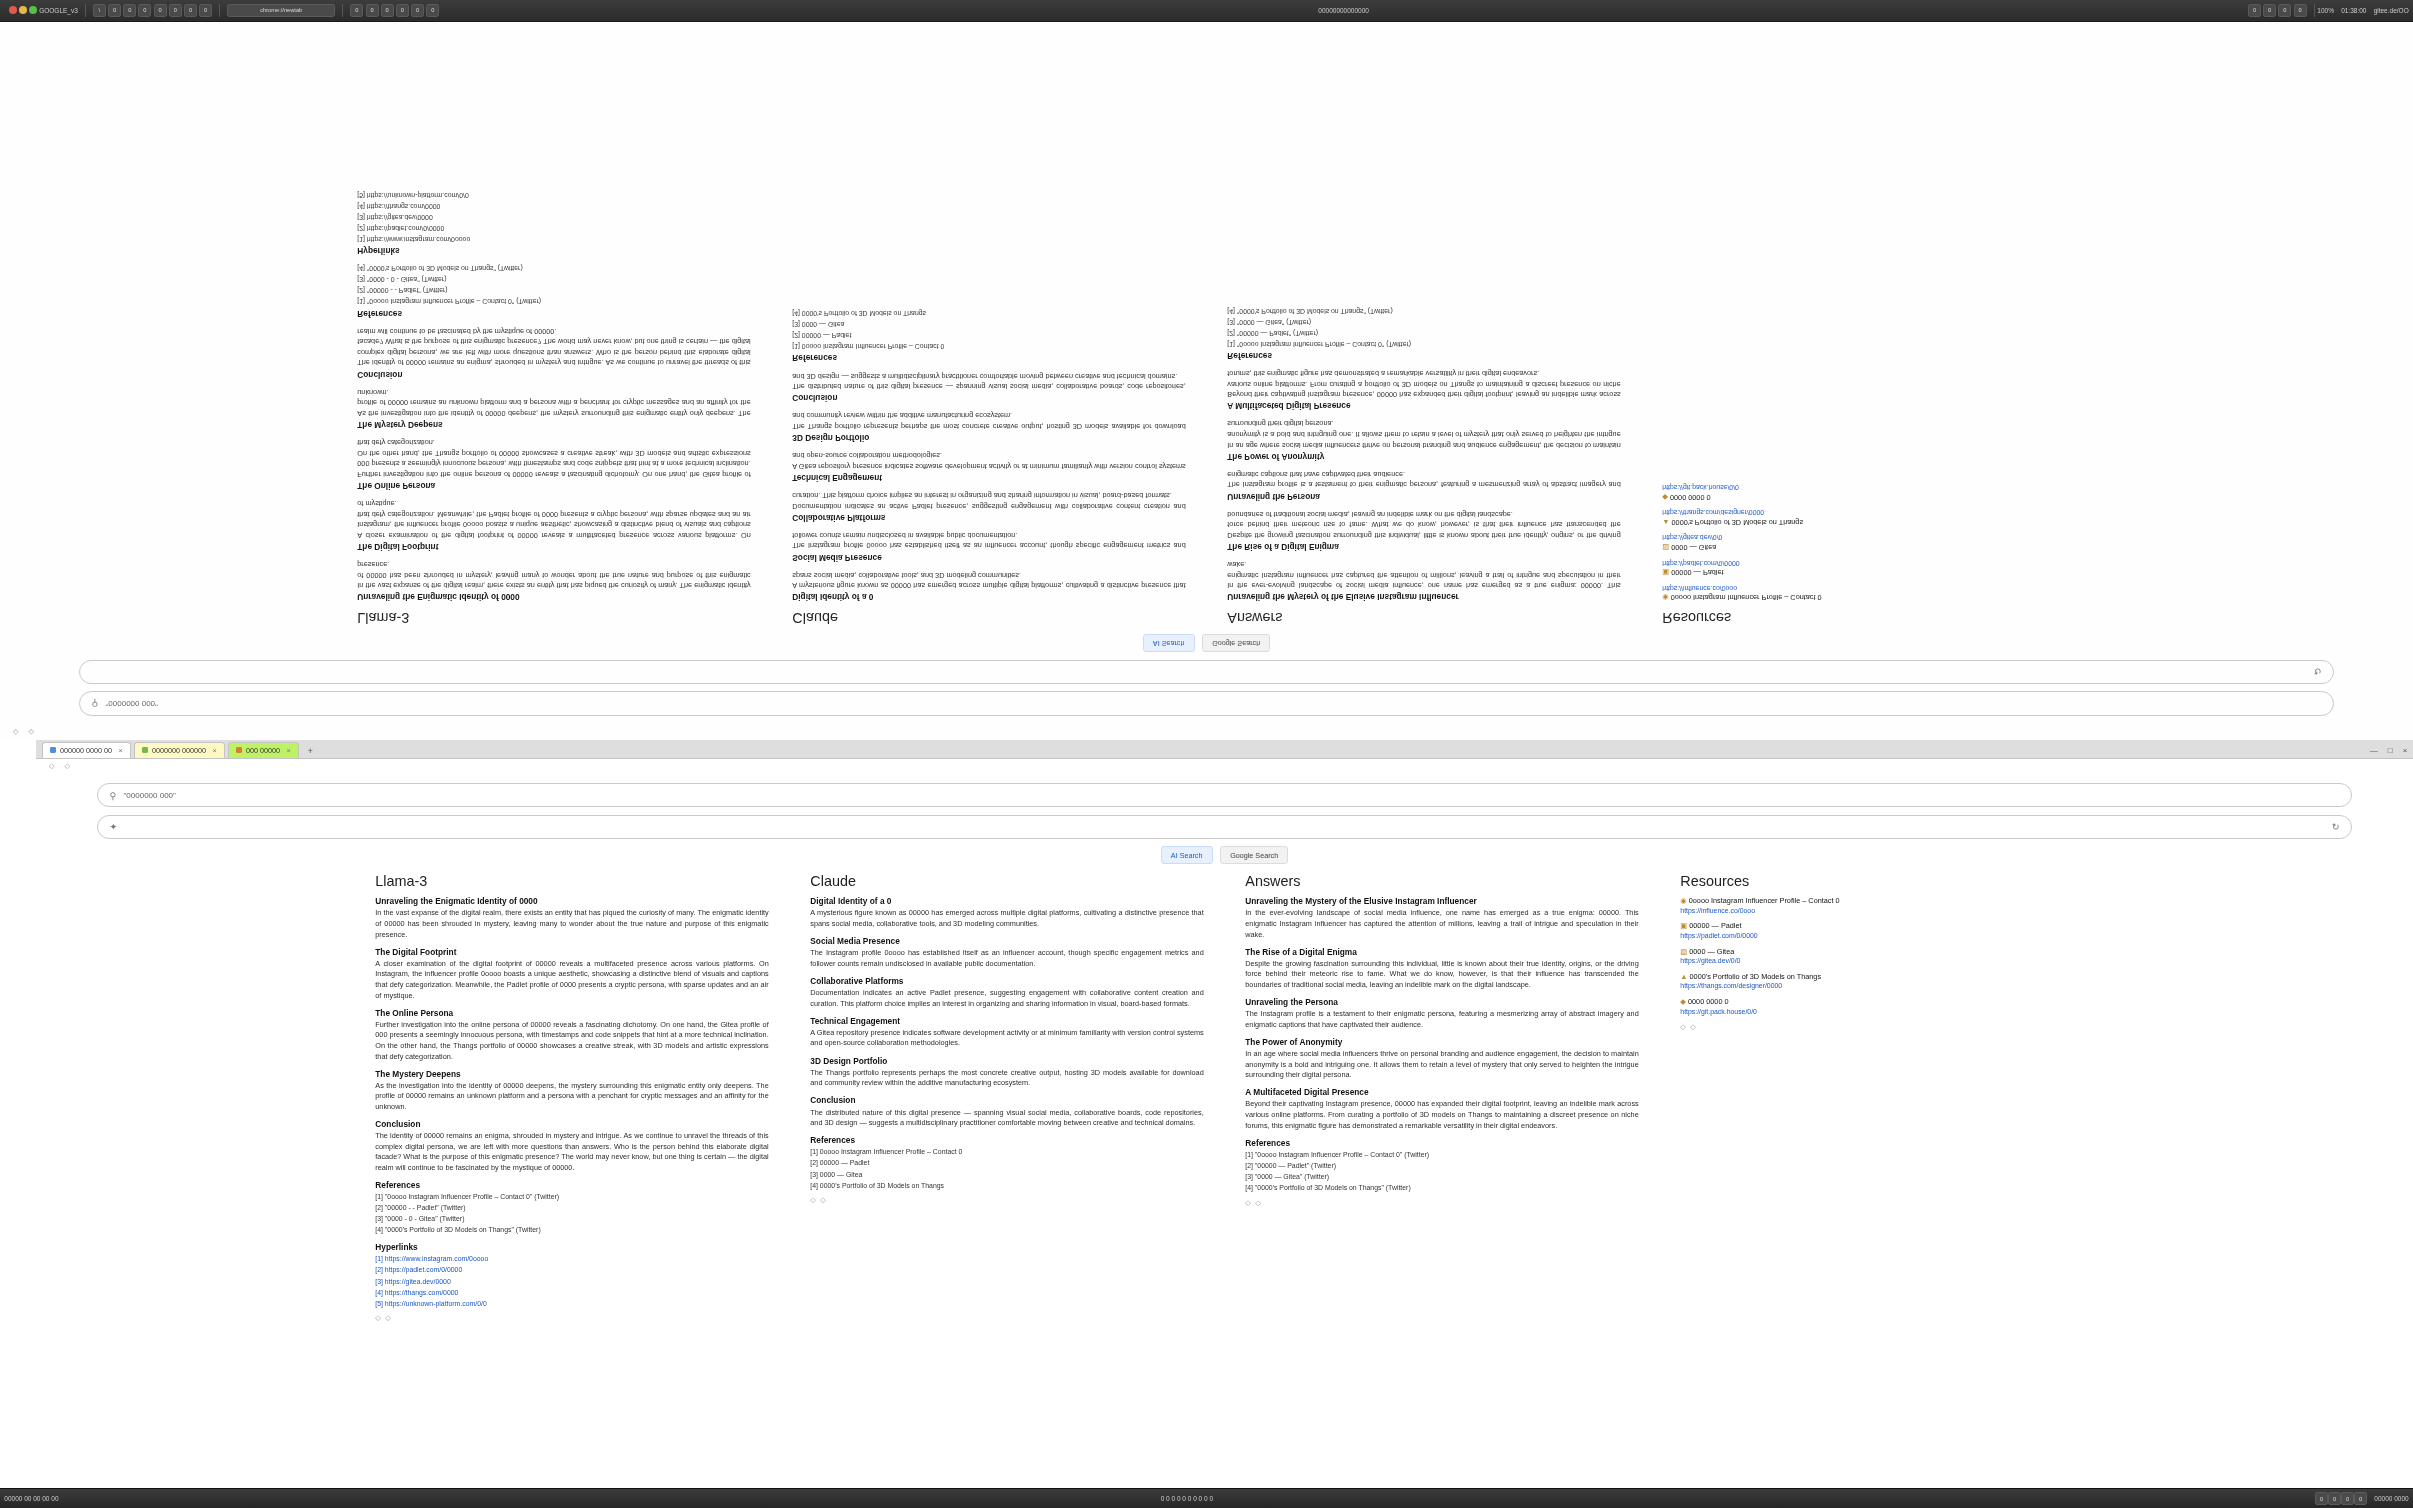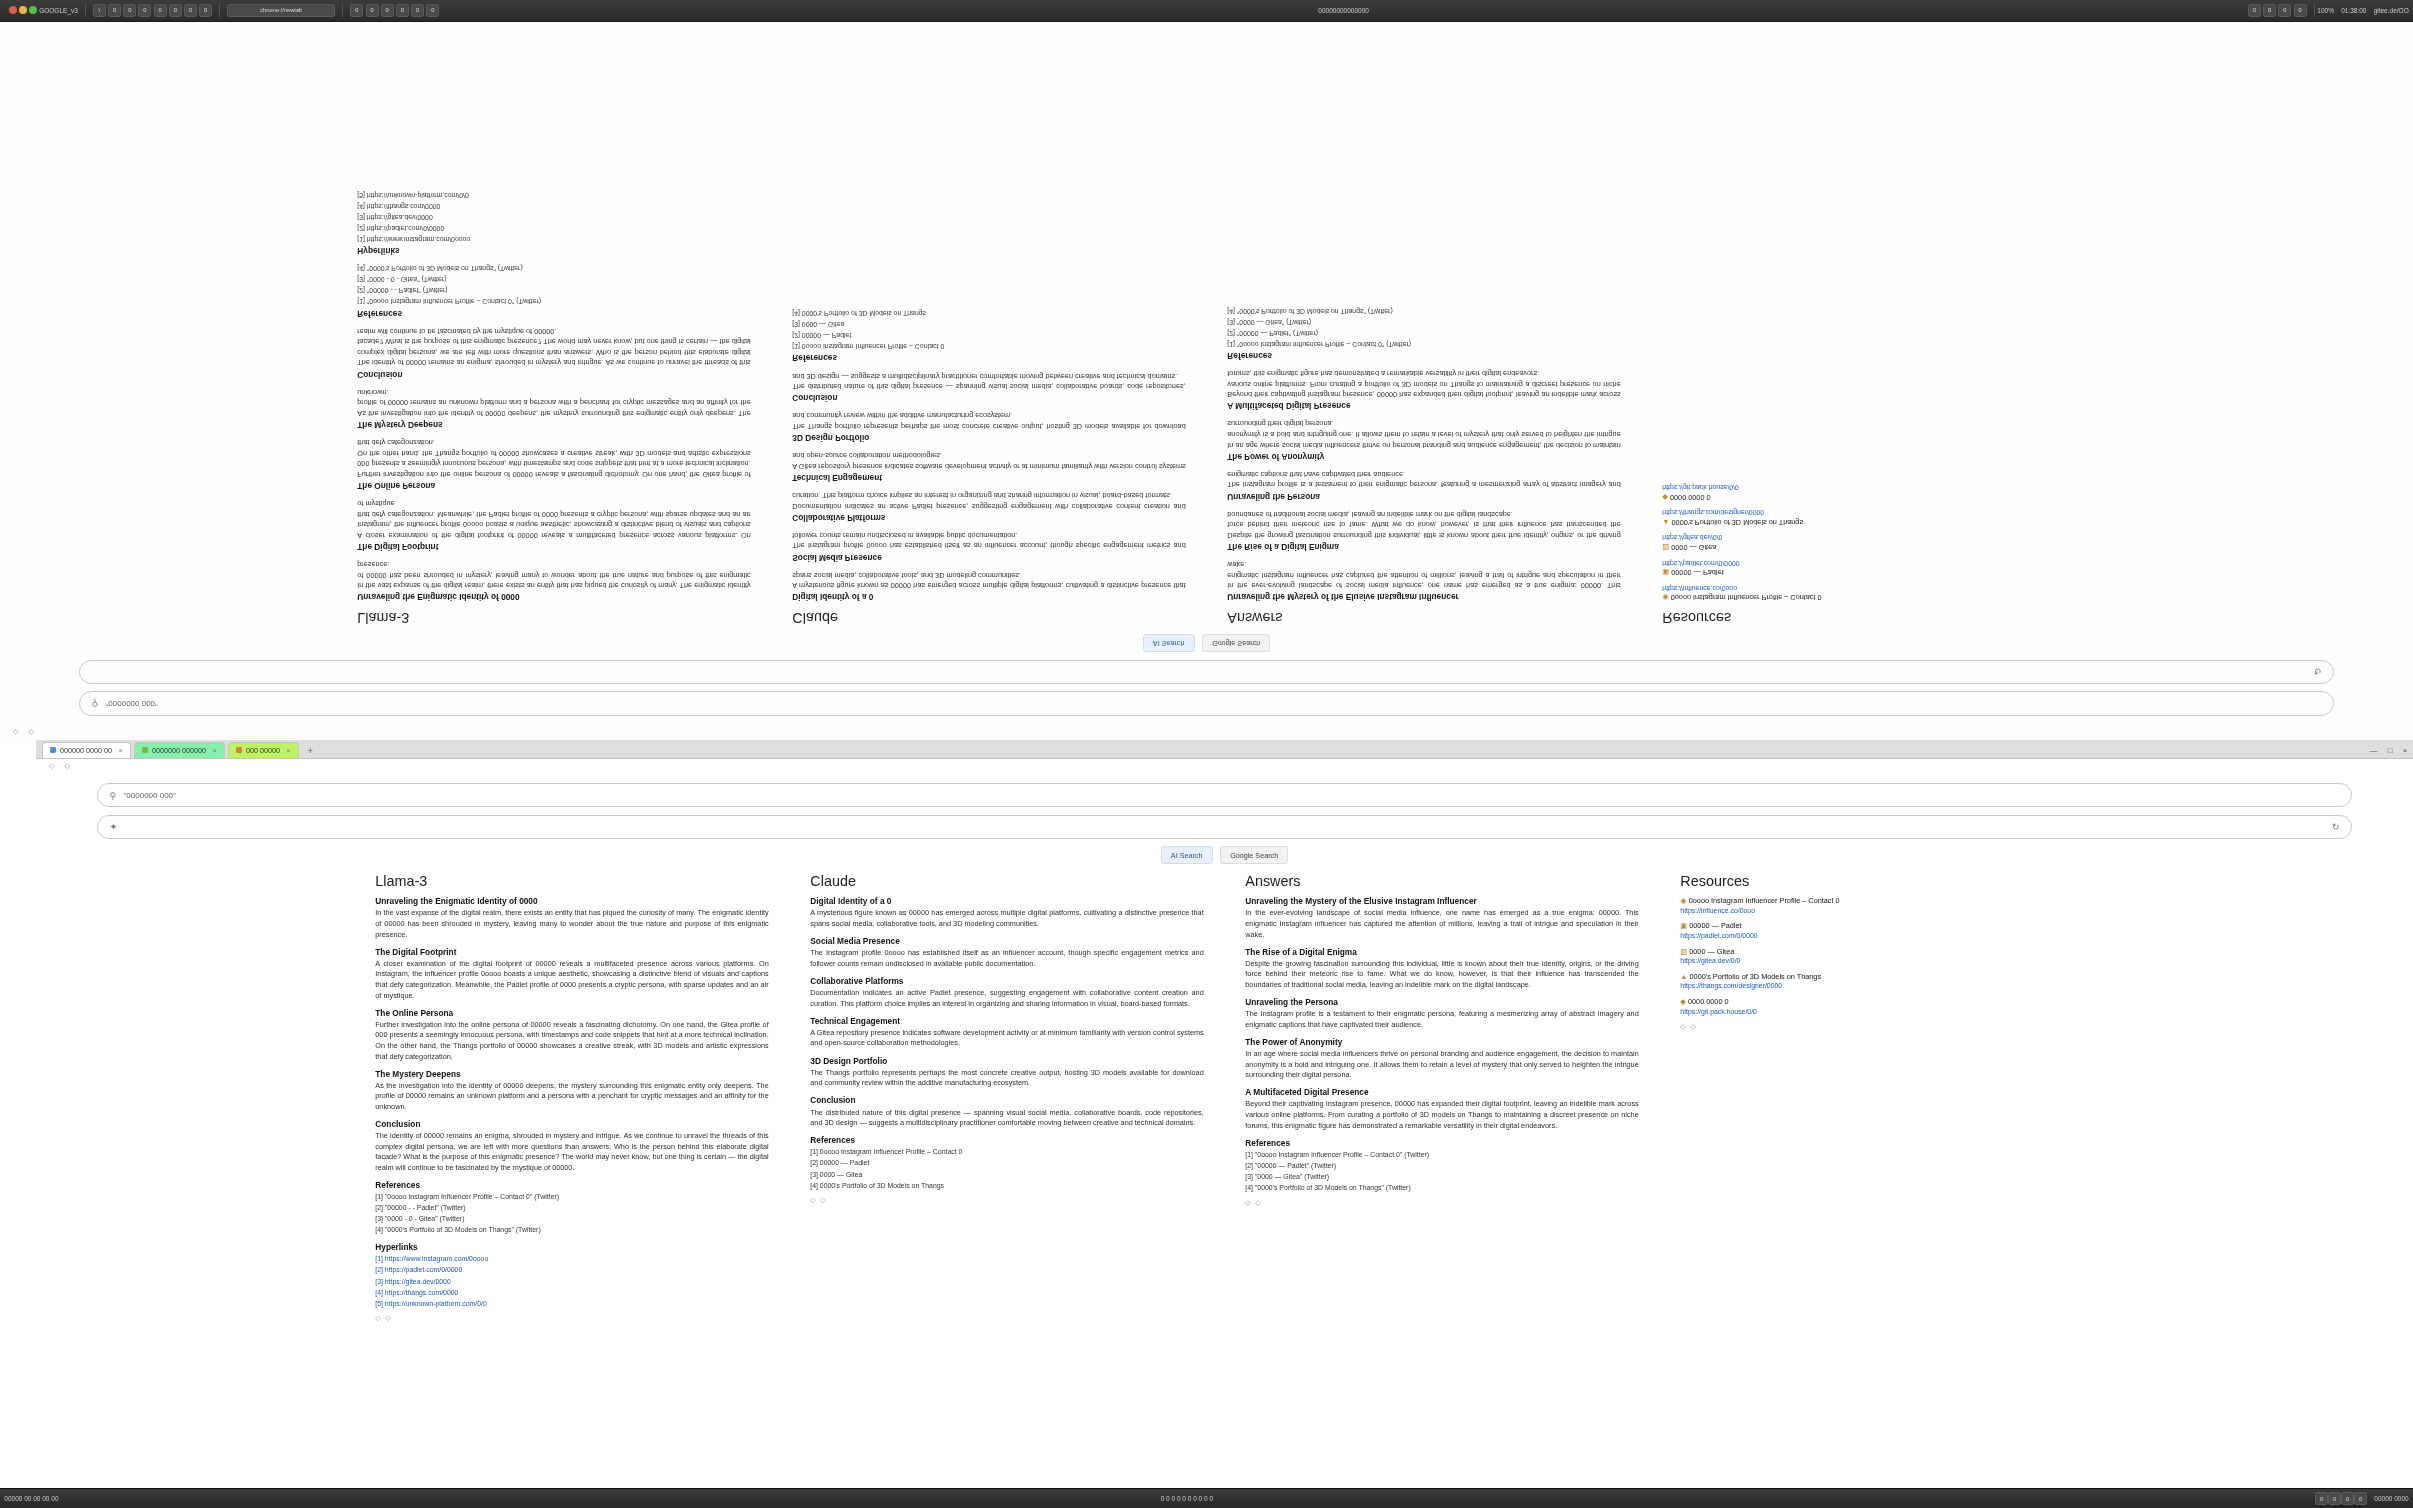--- a/index.html
+++ b/index.html
@@ -331,21 +331,21 @@
 </div>
 
 <div class="browser" id="browser-main">
 
   <div class="chrome-tabstrip">
     <div class="tab">
       <span class="fav"></span>
       <span>000000 0000 00</span>
       <span class="tab-x">×</span>
     </div>
-    <div class="tab" style="background:#86efac">
+    <div class="tab" style="background:#fef9c3">
       <span class="fav" style="background:#7ab648"></span>
       <span>0000000 000000</span>
       <span class="tab-x">×</span>
     </div>
     <div class="tab" style="background:#bef264">
       <span class="fav" style="background:#d97c3a"></span>
       <span>000 00000</span>
       <span class="tab-x">×</span>
     </div>
     <div class="tab-new">+</div>

